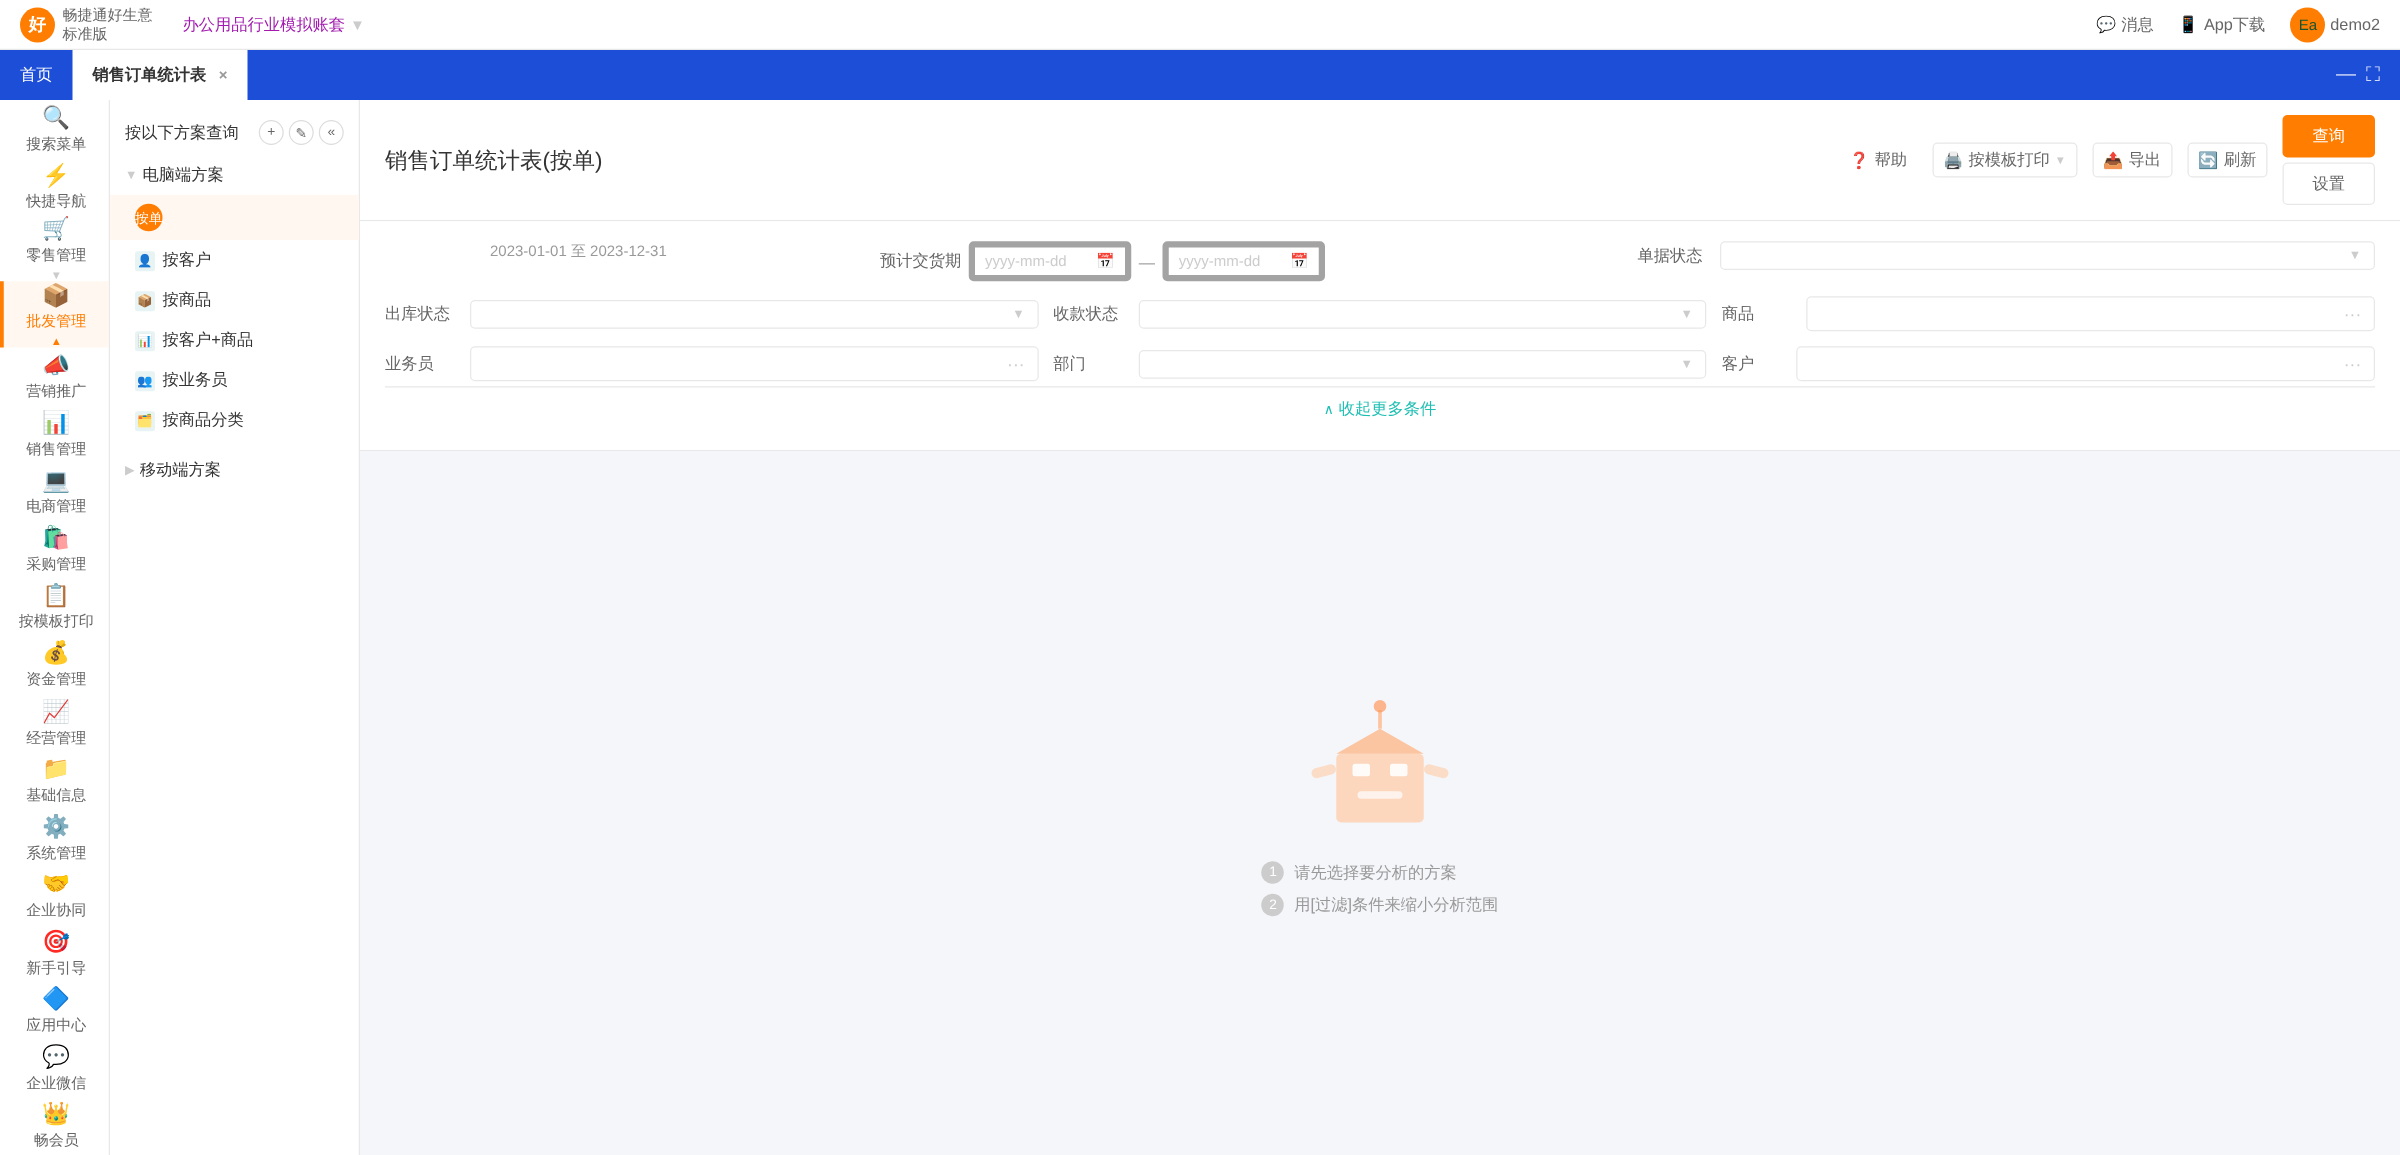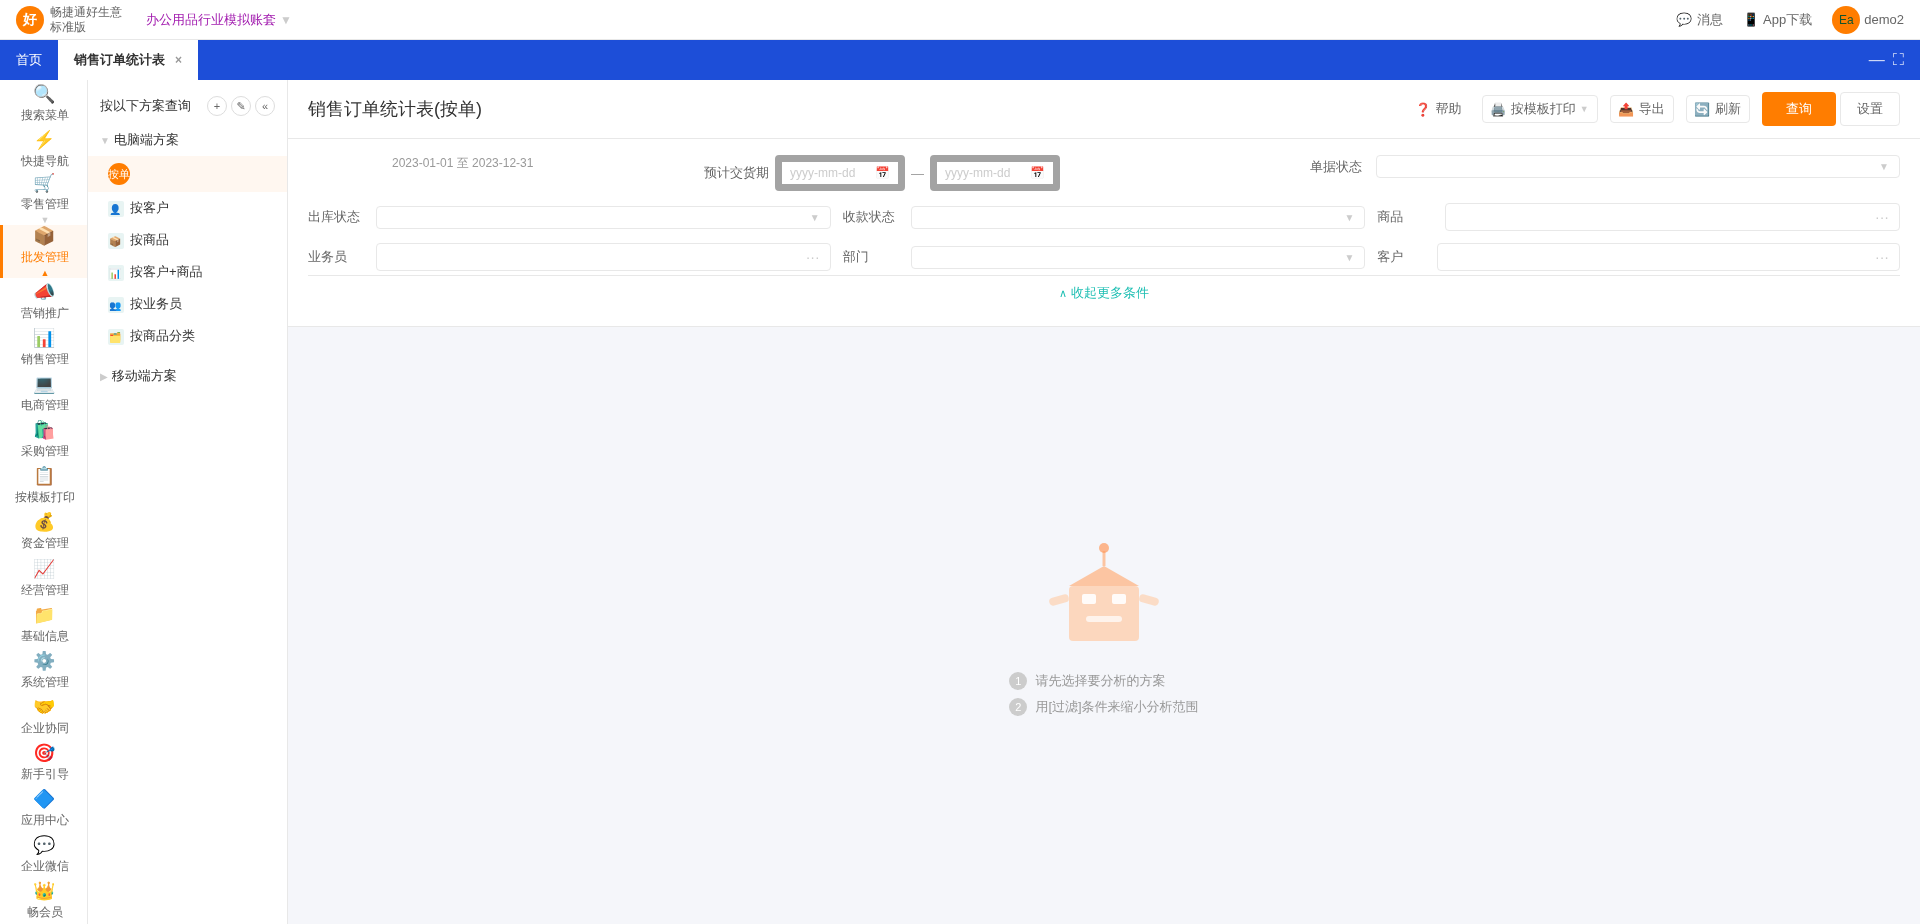--- a/index.html
+++ b/index.html
@@ -57,21 +57,21 @@
     .page-header { background: #fff; padding: 12px 20px 0 20px; border-bottom: 1px solid #e8e8e8; flex-shrink: 0; }
     .page-title-row { display: flex; align-items: center; justify-content: space-between; margin-bottom: 12px; }
     .page-title { font-size: 18px; font-weight: 500; color: #333; }
     .page-actions { display: flex; align-items: center; gap: 12px; }
 
     
     .filter-area { background: #fff; padding: 16px 20px; flex-shrink: 0; border-bottom: 1px solid #e8e8e8; }
     .filter-label { font-size: 13px; color: #666; white-space: nowrap; min-width: 60px; }
     .date-btn { padding: 4px 10px; border-radius: 4px; border: 1px solid #e8e8e8; font-size: 12px; cursor: pointer; color: #666; background: white; }
     .date-btn.active { background: #ff7d00; color: white; border-color: #ff7d00; }
-    .date-input { border: 7px solid #a3a3a3; border-radius: 4px; padding: 4px 8px; font-size: 12px; color: #999; width: 130px; display: flex; align-items: center; justify-content: space-between; cursor: pointer; }
+    .date-input { border: 5px solid #a3a3a3; border-radius: 4px; padding: 4px 8px; font-size: 12px; color: #999; width: 130px; display: flex; align-items: center; justify-content: space-between; cursor: pointer; }
     .date-separator { color: #999; font-size: 13px; }
     .select-arrow { color: #ccc; font-size: 10px; }
     .filter-dots { color: #ccc; font-size: 14px; cursor: pointer; margin-left: 4px; }
     .collapse-btn { display: flex; align-items: center; justify-content: center; gap: 4px; width: 100%; padding: 8px; color: #1ebfb3; font-size: 13px; cursor: pointer; border-top: 1px solid #e8e8e8; margin-top: 4px; }
     .collapse-icon { font-size: 11px; }
 
     
     .empty-state { flex: 1; display: flex; flex-direction: column; align-items: center; justify-content: center; gap: 16px; background: #f5f6fa; }
     .empty-hints { display: flex; flex-direction: column; gap: 8px; }
     .empty-hint { display: flex; align-items: center; gap: 8px; font-size: 13px; color: #999; }
@@ -275,21 +275,21 @@
               <span style="font-size:9px;color:#ccc">▼</span>
             </div>
             <div class="export-btn">
               <span>📤</span>
               <span>导出</span>
             </div>
             <div class="refresh-btn">
               <span>🔄</span>
               <span>刷新</span>
             </div>
-            <div style="display:flex;flex-direction:row;gap:4px">
+            <div style="display:flex;flex-direction:column;gap:4px">
               <button class="query-btn">查询</button>
               <button class="settings-btn">设置</button>
             </div>
           </div>
         </div>
       </div>
 
       <div class="filter-area">
 
         <div style="display:flex;align-items:flex-start;gap:16px;margin-bottom:12px">

